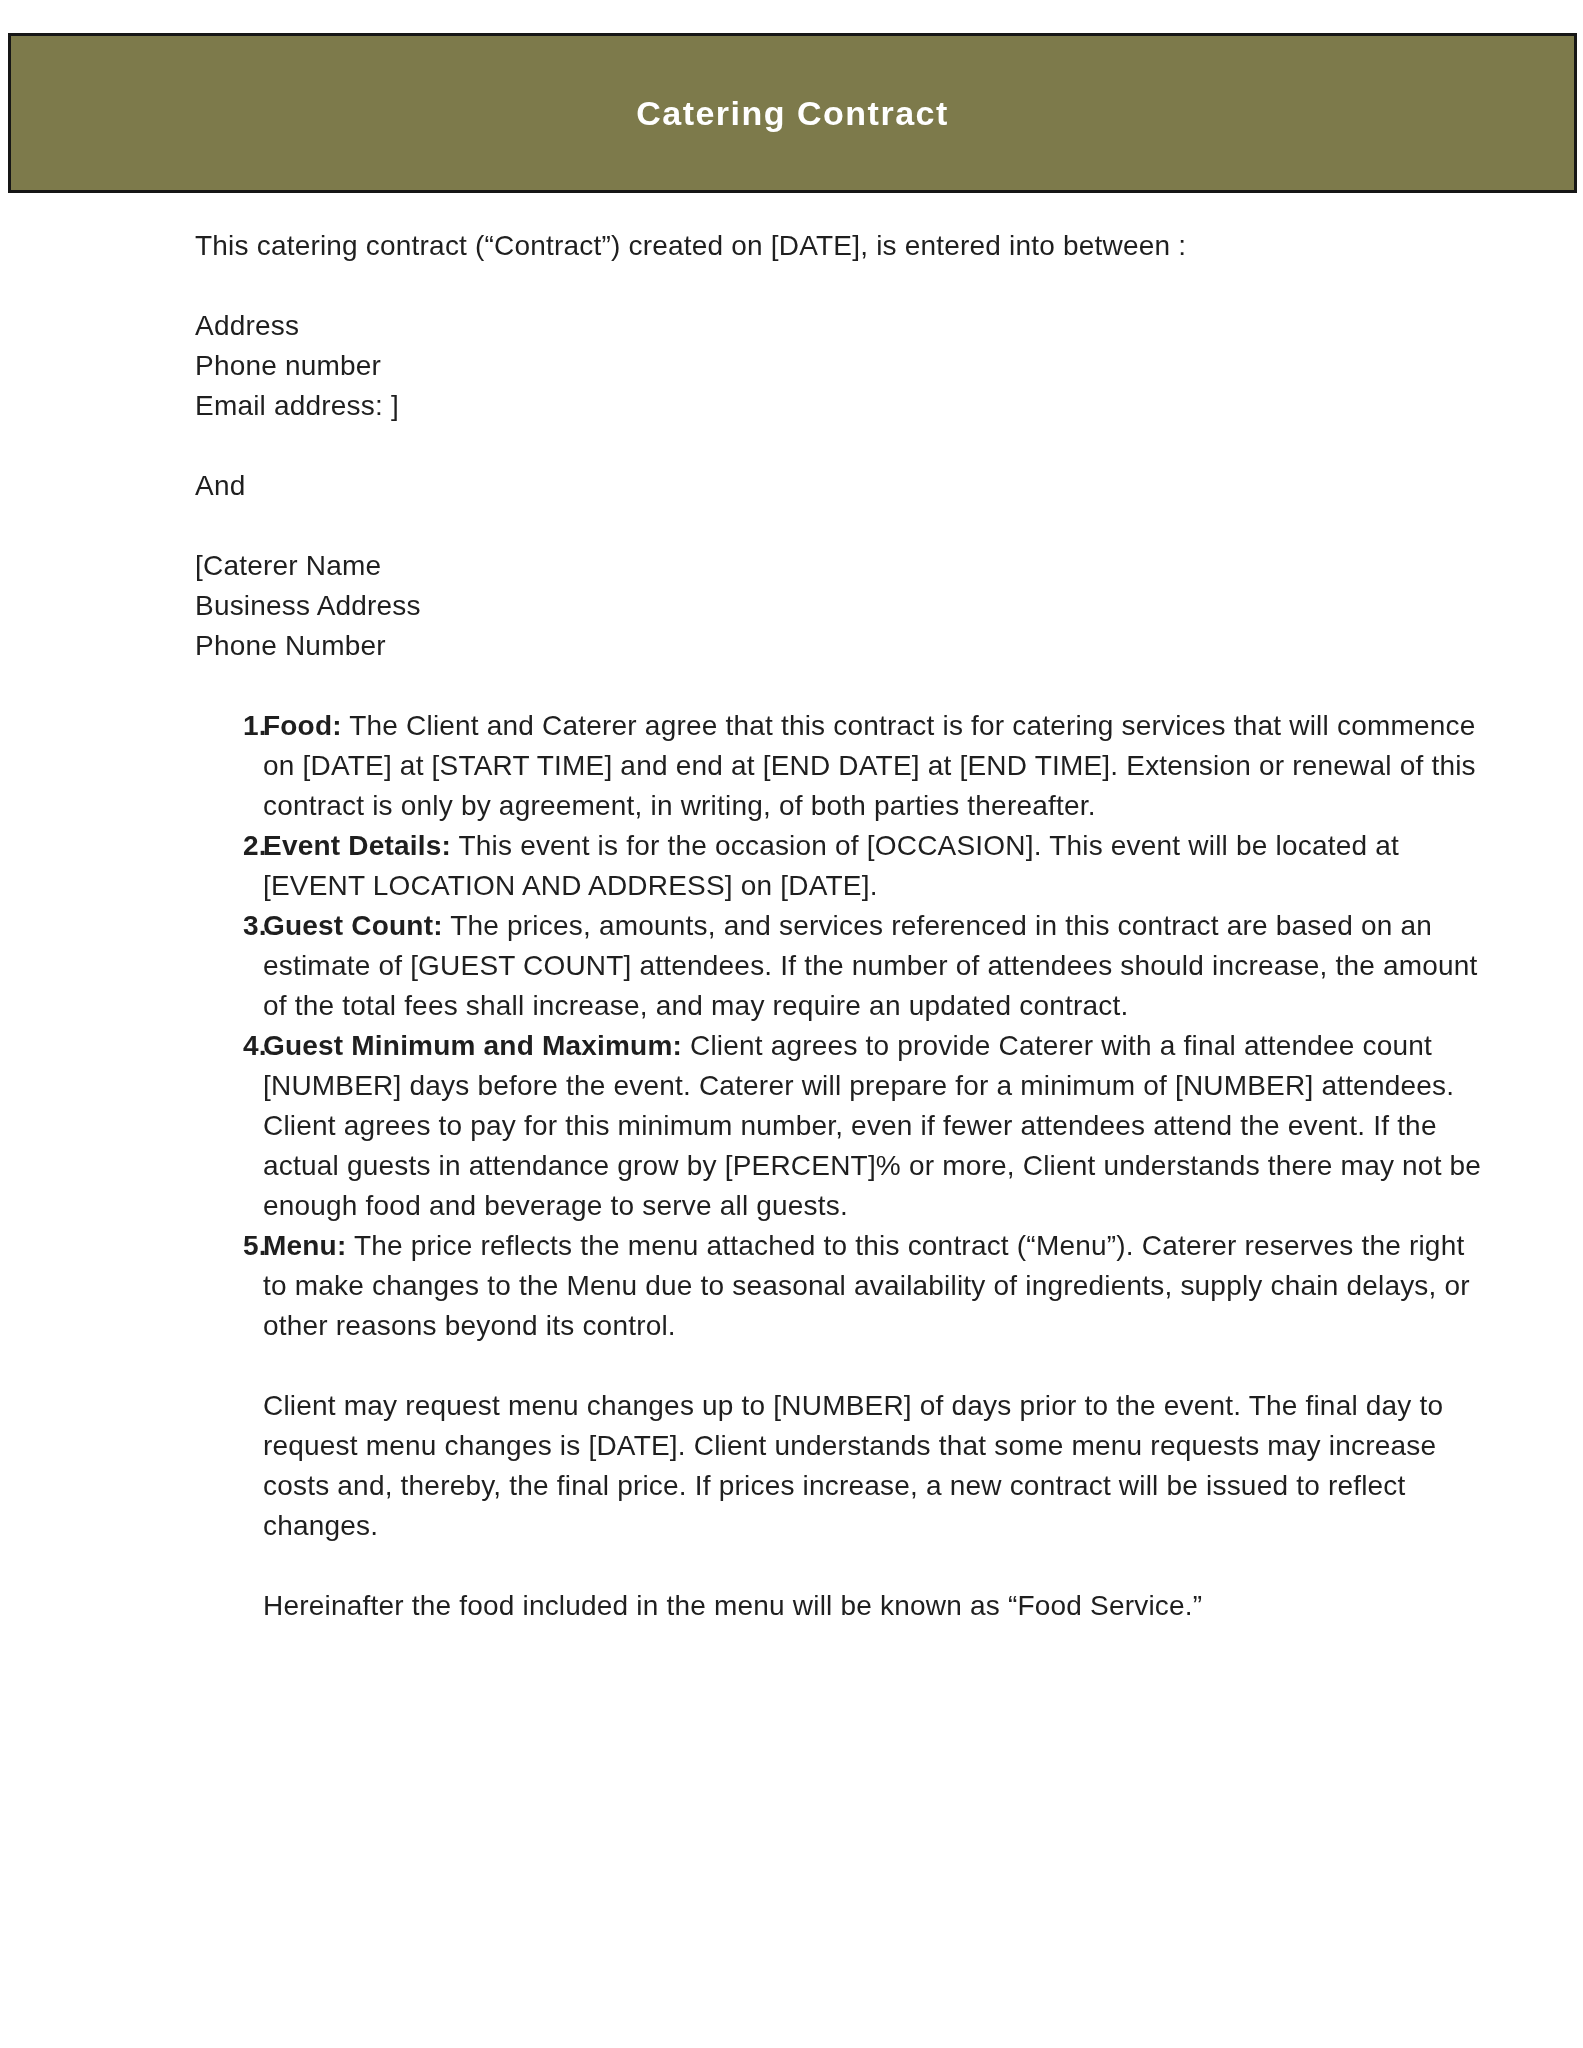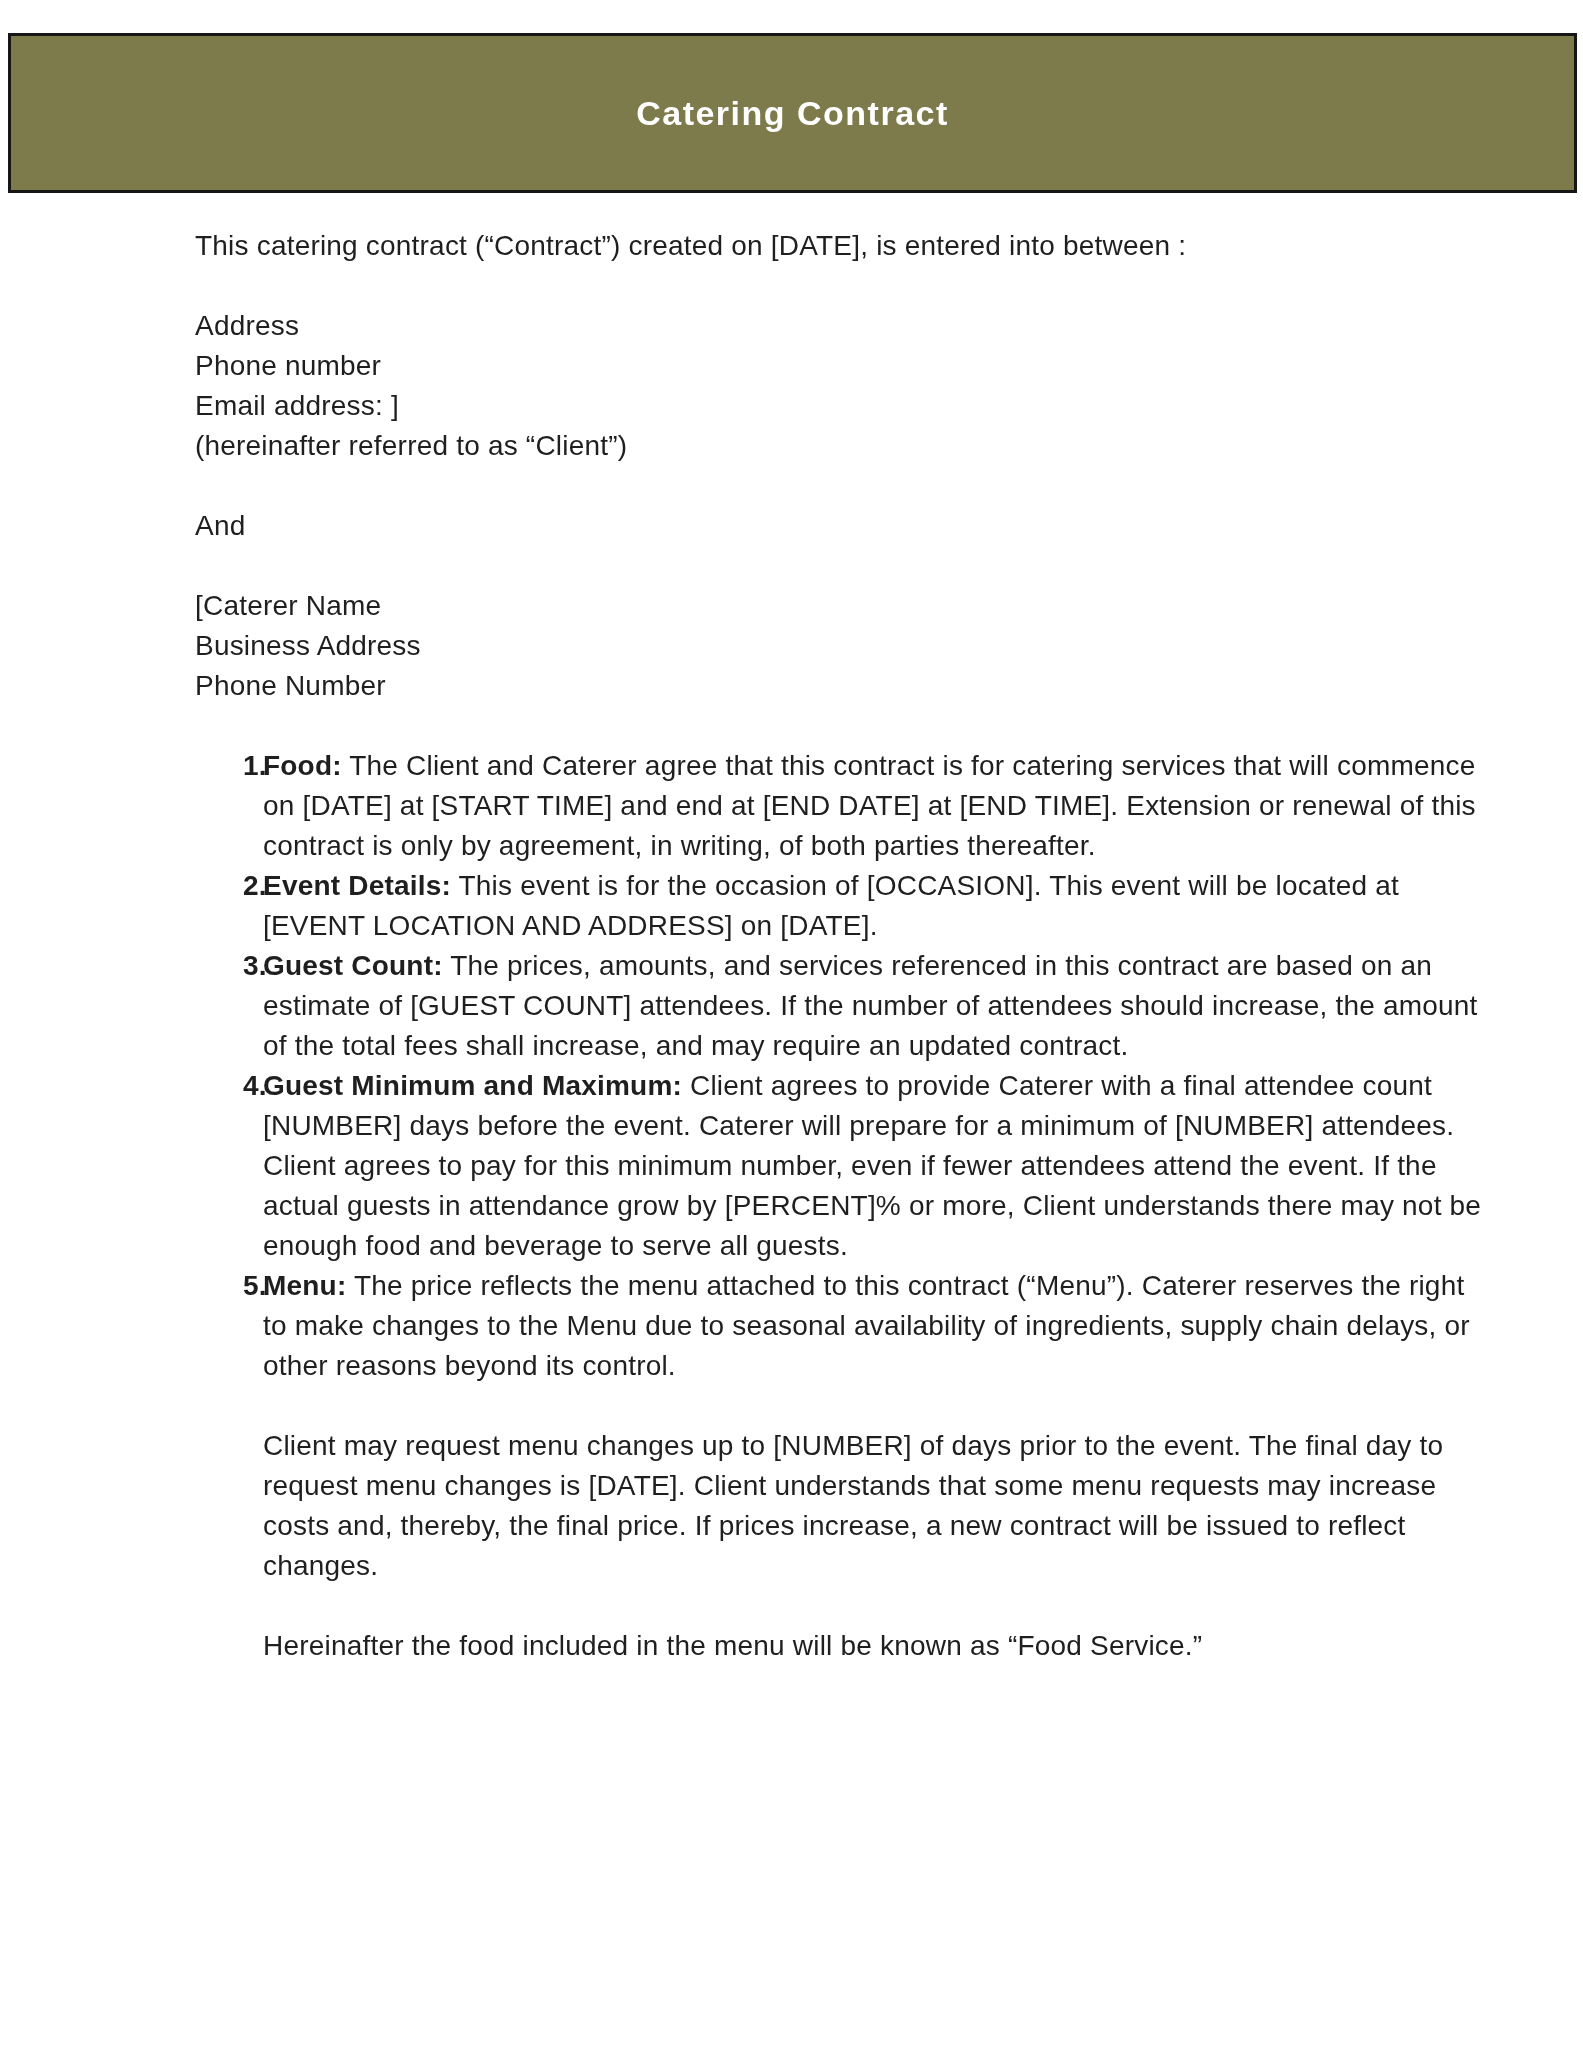--- a/index.html
+++ b/index.html
@@ -81,21 +81,20 @@
   </header>
 
   <main class="content">
 
     <p class="block">This catering contract (“Contract”) created on [DATE], is entered into between :</p>
 
     <div class="block info-block">
       <div class="line">Address</div>
       <div class="line">Phone number</div>
       <div class="line">Email address: ]</div>
-      <div class="line">(hereinafter referred to as “Client”)</div>
     </div>
 
     <p class="block">And</p>
 
     <div class="block info-block">
       <div class="line">[Caterer Name</div>
       <div class="line">Business Address</div>
       <div class="line">Phone Number</div>
     </div>
 

